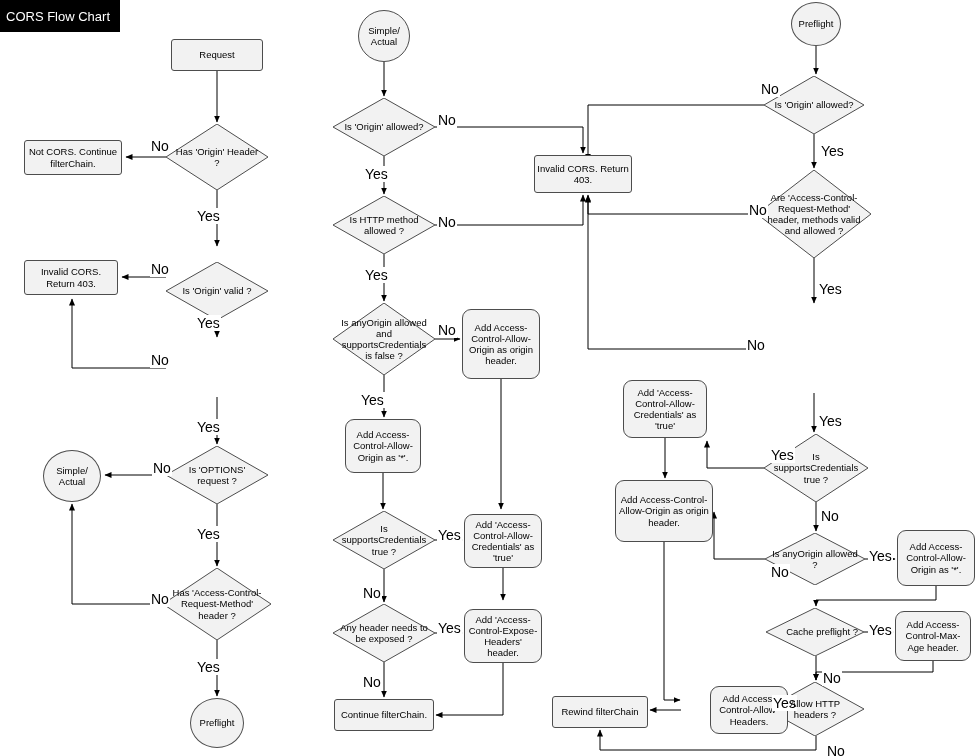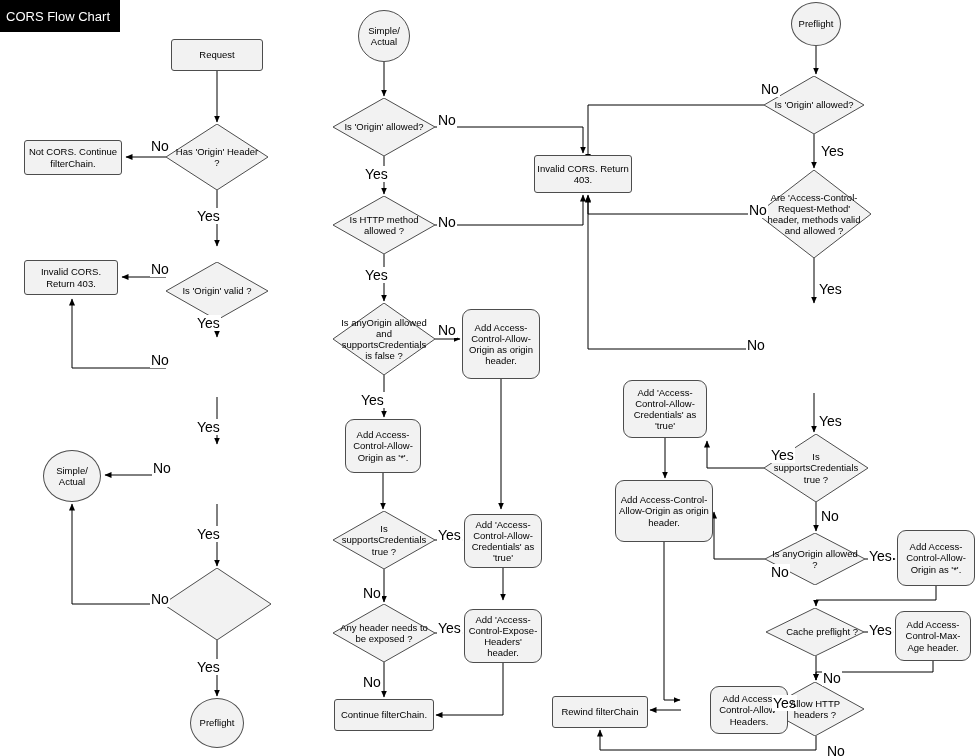--- a/index.html
+++ b/index.html
@@ -170,29 +170,36 @@
         <polygon points="51,0 102,29 51,58 0,29" fill="#f2f2f2" stroke="#4d4d4d"></polygon>
       </svg>
     <span class="dlabel">Is 'Origin' valid ?</span>
   </div>
 
   <div class="node rounded" style="left:24px;top:260px;width:94px;height:35px;">
       <span>Invalid CORS. Return 403.</span>
     </div>
 
 
+  <div class="node diamond" style="left:166px;top:446px;width:102px;height:58px;">
+    <svg class="dshape" viewBox="0 0 102 58" preserveAspectRatio="none">
+        <polygon points="51,0 102,29 51,58 0,29" fill="#f2f2f2" stroke="#4d4d4d"></polygon>
+      </svg>
+    <span class="dlabel">Is 'OPTIONS' request ?</span>
+  </div>
 
   <div class="node ellipse" style="left:43px;top:450px;width:58px;height:52px;">
       <span>Simple/ Actual</span>
     </div>
 
   <div class="node diamond" style="left:163px;top:568px;width:108px;height:72px;">
     <svg class="dshape" viewBox="0 0 108 72" preserveAspectRatio="none">
         <polygon points="54,0 108,36 54,72 0,36" fill="#f2f2f2" stroke="#4d4d4d"></polygon>
       </svg>
+    <span class="dlabel">Has 'Access-Control-Request-Method' header ?</span>
   </div>
 
   <div class="node ellipse" style="left:190px;top:698px;width:54px;height:50px;">
       <span>Preflight</span>
     </div>
 
   <div class="node ellipse" style="left:358px;top:10px;width:52px;height:52px;">
       <span>Simple/ Actual</span>
     </div>
 

